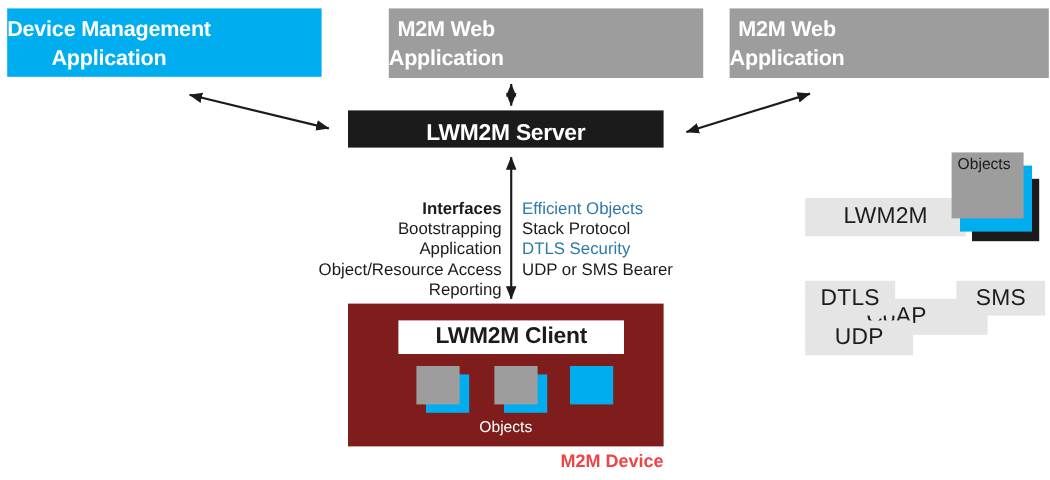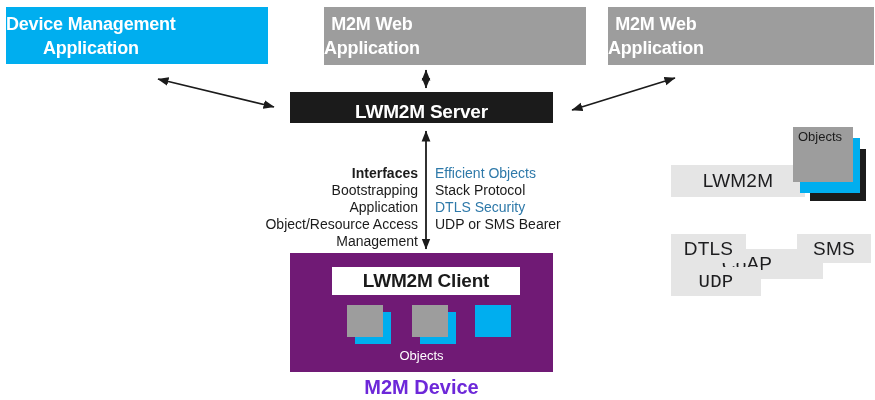--- a/index.html
+++ b/index.html
@@ -19,28 +19,28 @@
   .blackbox{background:#1B1B1B;display:flex;align-items:flex-end;justify-content:center;}
   .blackbox .lbl{color:#ffffff;font-size:19px;font-weight:700;letter-spacing:-0.2px;}
 
   
   .txtcol{font-size:14px;line-height:17px;color:#1B1B1B;margin-top:24px;}
   .txtcol .hd{font-weight:700;}
   .col-right{text-align:right;}
   .stack-item.alt{color:#2E79A9;}
 
   
-  .clientbox{background:#701a75;}
+  .clientbox{background:#7f1d1d;}
   .client-title{position:absolute;left:42px;top:14px;width:188px;height:28px;background:#ffffff;
     display:flex;align-items:center;justify-content:center;font-size:19px;font-weight:700;color:#1B1B1B;letter-spacing:-0.2px;}
   .objsq{position:absolute;width:36px;height:32px;}
   .sq-cyan{background:#00AEEF;}
   .sq-gray{background:#9D9D9D;}
   .objects-lbl{position:absolute;left:0;top:95px;width:100%;text-align:center;color:#ffffff;font-size:13px;}
-  .device-caption{text-align:center;font-size:20px;font-weight:700;color:#6d28d9;}
+  .device-caption{text-align:right;font-size:15px;font-weight:700;color:#ef4444;}
 
   
   .bar{background:#e5e5e5;display:flex;align-items:center;justify-content:center;
     color:#1d1d1f;font-size:19px;font-weight:500;letter-spacing:0.2px;}
   .obj-stack-gray{background:#9D9D9D;z-index:4;color:#1B1B1B;font-size:13px;padding:2px 0 0 5px;}
   .obj-stack-cyan{background:#00AEEF;z-index:3;}
   .obj-stack-black{background:#1B1B1B;z-index:2;}
 
   .arrows{position:absolute;left:0;top:0;z-index:5;pointer-events:none;}
   .arrows line{stroke:#1B1B1B;stroke-width:1.8;}
@@ -67,21 +67,21 @@
 
   <div class="abs blackbox" style="left:290px;top:92px;width:263px;height:31px;">
     <div class="lbl">LWM2M Server</div>
   </div>
 
   <div class="abs txtcol col-right" style="right:457px;top:141px;width:220px;">
     <div class="hd">Interfaces</div>
     <div>Bootstrapping</div>
     <div>Application</div>
     <div>Object/Resource Access</div>
-    <div>Management</div>
+    <div>Reporting</div>
   </div>
 
   <div class="abs txtcol" style="left:435px;top:141px;width:180px;">
     <div class="stack-item alt">Efficient Objects</div>
     <div class="stack-item">Stack Protocol</div>
     <div class="stack-item alt">DTLS Security</div>
     <div class="stack-item">UDP or SMS Bearer</div>
   </div>
 
   <div class="abs clientbox" style="left:290px;top:253px;width:263px;height:119px;">
@@ -92,21 +92,21 @@
     <div class="objsq sq-gray" style="left:122px;top:52px;"></div>
     <div class="objsq sq-cyan" style="left:185px;top:52px;"></div>
     <div class="objects-lbl">Objects</div>
   </div>
   <div class="abs device-caption" style="left:290px;top:376px;width:263px;">M2M Device</div>
 
   <div class="abs bar" style="left:671px;top:165px;width:134px;height:32px;z-index:1;">LWM2M</div>
   <div class="abs bar" style="left:671px;top:202px;width:152px;height:30px;margin-top:47px;">CoAP</div>
   <div class="abs bar" style="left:671px;top:234px;width:75px;height:29px;">DTLS</div>
   <div class="abs bar" style="left:749px;top:234px;width:74px;height:29px;margin-left:48px;">SMS</div>
-  <div class="abs bar" style="left:671px;top:267px;width:90px;height:29px;font-family:Liberation Mono, monospace;">UDP</div>
+  <div class="abs bar" style="left:671px;top:267px;width:90px;height:29px;">UDP</div>
 
   <div class="abs obj-stack-black" style="left:810px;top:149px;width:56px;height:52px;"></div>
   <div class="abs obj-stack-cyan" style="left:800px;top:138px;width:60px;height:55px;"></div>
   <div class="abs obj-stack-gray" style="left:793px;top:127px;width:60px;height:55px;">Objects</div>
 
   <svg class="arrows" width="875" height="400" viewBox="0 0 875 400">
     <defs>
       <marker id="ah" markerUnits="userSpaceOnUse" markerWidth="12" markerHeight="10" refX="10.5" refY="5" orient="auto-start-reverse">
         <path d="M0,0.6 L11,5 L0,9.4 Z" fill="#1B1B1B"></path>
       </marker>

